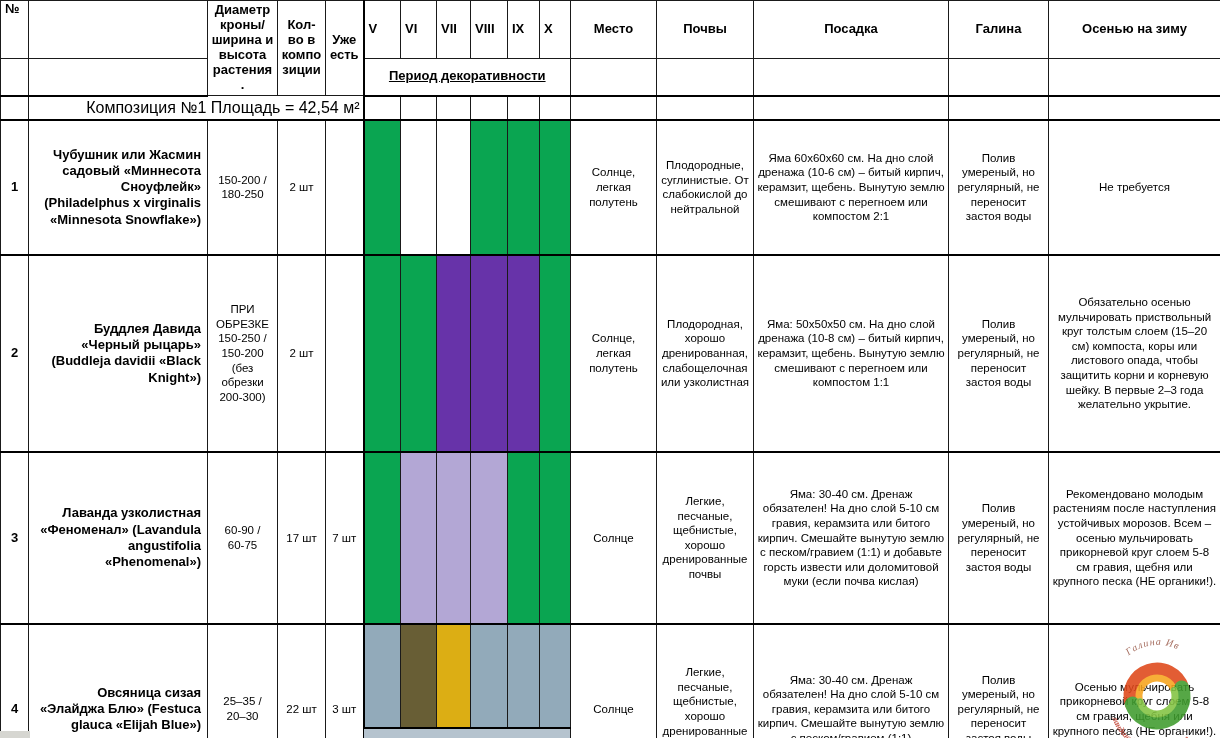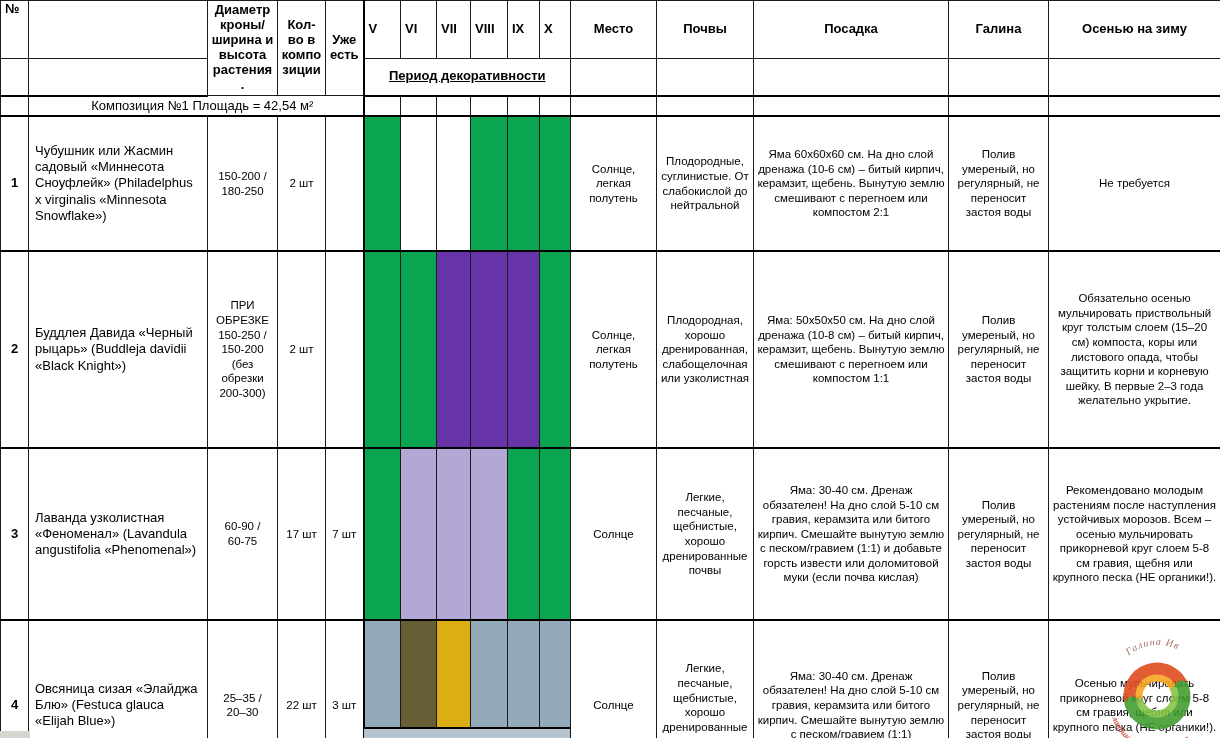--- a/index.html
+++ b/index.html
@@ -8,22 +8,22 @@
   table{border-collapse:collapse;table-layout:fixed;width:1220px;}
   td,th{border:1px solid #1a1a1a;padding:1px 3px;font-size:11.5px;vertical-align:middle;
         text-align:center;line-height:1.27;overflow:hidden;word-wrap:break-word;}
   th{font-weight:bold;font-size:13px;line-height:1.15;text-align:center;}
   tr.h1{height:58px;} tr.h2{height:37px;} tr.comp{height:20px;}
   tr.p1{height:135px;} tr.p2{height:197px;} tr.p3{height:172px;} tr.p4{height:170px;}
   .pre{white-space:pre-line;}
   th.numh{vertical-align:top;text-align:left;padding-left:4px;}
   th.mh{text-align:left;padding-left:4px;}
   td.numc{font-weight:bold;font-size:13px;}
-  td.pname{font-weight:normal;font-size:13px;text-align:left;padding:18px 6px;line-height:1.25;}
-  td.comp-text{text-align:center;white-space:nowrap;font-size:13px;padding-left:16px;font-weight:normal;border-right:none;}
+  td.pname{font-weight:bold;font-size:13px;text-align:right;padding:18px 6px;line-height:1.25;}
+  td.comp-text{text-align:right;white-space:nowrap;font-size:16px;padding-left:16px;font-weight:normal;border-right:none;}
   .thickL{border-left:2px solid #000;}
   tr.plant td{border-top:2px solid #000;}
   tr.h2 th{border-bottom:2px solid #000;text-decoration:underline;}
   td.mcell{padding:0;}
   .overlay{position:absolute;pointer-events:none;}
   #bars-bottom-line{left:363px;top:727px;width:208px;height:2px;background:#000;}
   #bars-bottom-strip{left:364px;top:729px;width:206px;height:9px;background:#b5c3ce;}
   #corner-chip{left:0;top:731px;width:30px;height:7px;background:#d6d6d1;}
   #watermark{left:1100px;top:634px;width:120px;height:104px;opacity:0.88;}
 </style>

